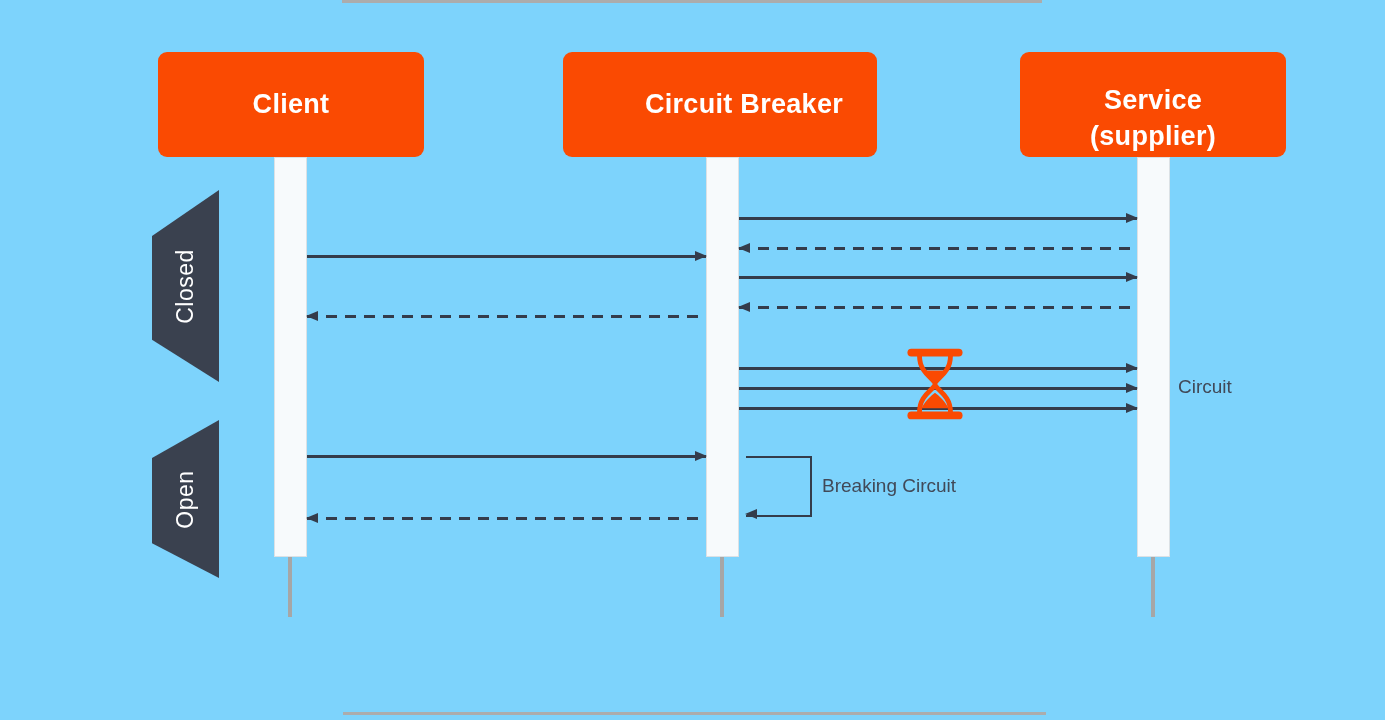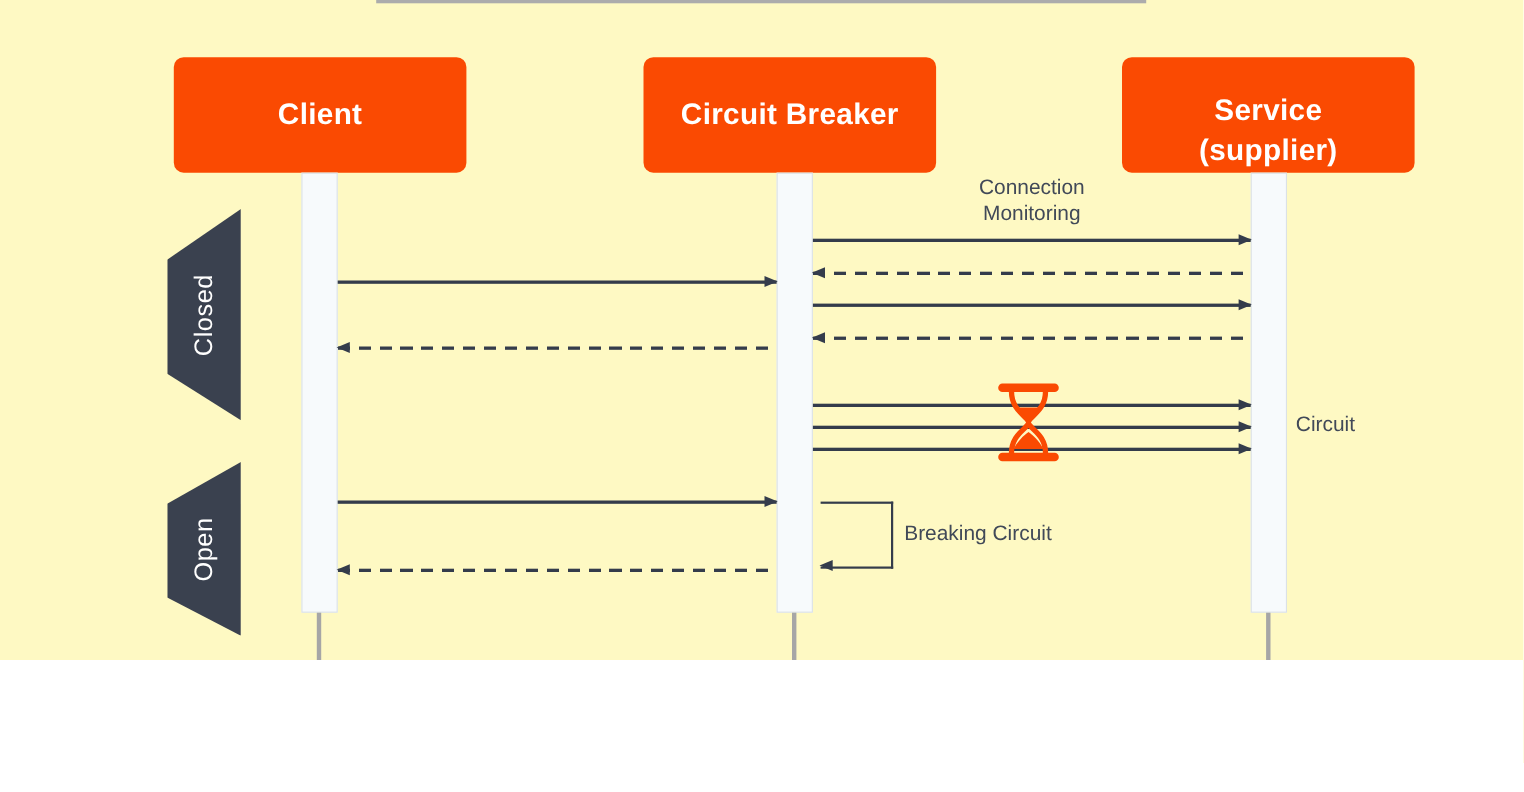--- a/index.html
+++ b/index.html
@@ -7,35 +7,35 @@
     --ink:#343C4B;
     --banner:#3A414F;
     --label:#414958;
     --bar-fill:#F7FAFC;
     --bar-border:#DBE1E5;
     --tail:#A6A6A6;
     --edge:#ACACAC;
   }
   html,body{margin:0;padding:0;background:#fff;}
   .stage{
-    position:relative;width:1385px;height:600px;background:#fef9c3;overflow:hidden;
+    position:relative;width:1385px;height:720px;background:#7dd3fc;overflow:hidden;
     font-family:"Liberation Sans",sans-serif;
   }
   .edge-line{position:absolute;height:3px;background:var(--edge);}
   .edge-line.top{left:342px;top:0;width:700px;}
   .edge-line.bottom{left:343px;top:712px;width:703px;}
 
   .actor{
     position:absolute;top:52px;width:266px;height:105px;background:var(--accent);
     border-radius:9px;display:flex;align-items:center;justify-content:center;
     color:#fff;font-size:27px;font-weight:600;letter-spacing:.3px;text-align:center;
   }
   .actor span{white-space:pre-line;line-height:1.33;}
   .actor.client{left:158px;}
-  .actor.breaker{left:585px;}
+  .actor.breaker{left:563px;padding-left:48px;}
   .actor.service{left:1020px;}
 
   .activation{
     position:absolute;top:157px;width:33px;height:400px;
     background:var(--bar-fill);border:1.5px solid var(--bar-border);box-sizing:border-box;
   }
   .activation.client{left:274px;}
   .activation.breaker{left:706px;}
   .activation.service{left:1137px;}
 
@@ -103,22 +103,20 @@
   <div class="tail breaker"></div>
   <div class="tail service"></div>
 
   <div class="state-banner closed">
     <span style="white-space: pre-line;">Closed</span>
   </div>
   <div class="state-banner open">
     <span style="white-space: pre-line;">Open</span>
   </div>
 
-  <div class="note connection" style="white-space: pre-line;">Connection
-Monitoring</div>
   <div class="note timeouts" style="white-space: pre-line;">Circuit</div>
   <div class="note breaking" style="white-space: pre-line;">Breaking Circuit</div>
 
   <div id="messages-layer">
       <div class="msg solid" style="left: 739px; width: 398px; top: 217px;">
         <span class="head right"></span>
       </div>
       <div class="msg dashed" style="left: 739px; width: 398px; top: 247px;">
         <span class="head left"></span>
       </div>

